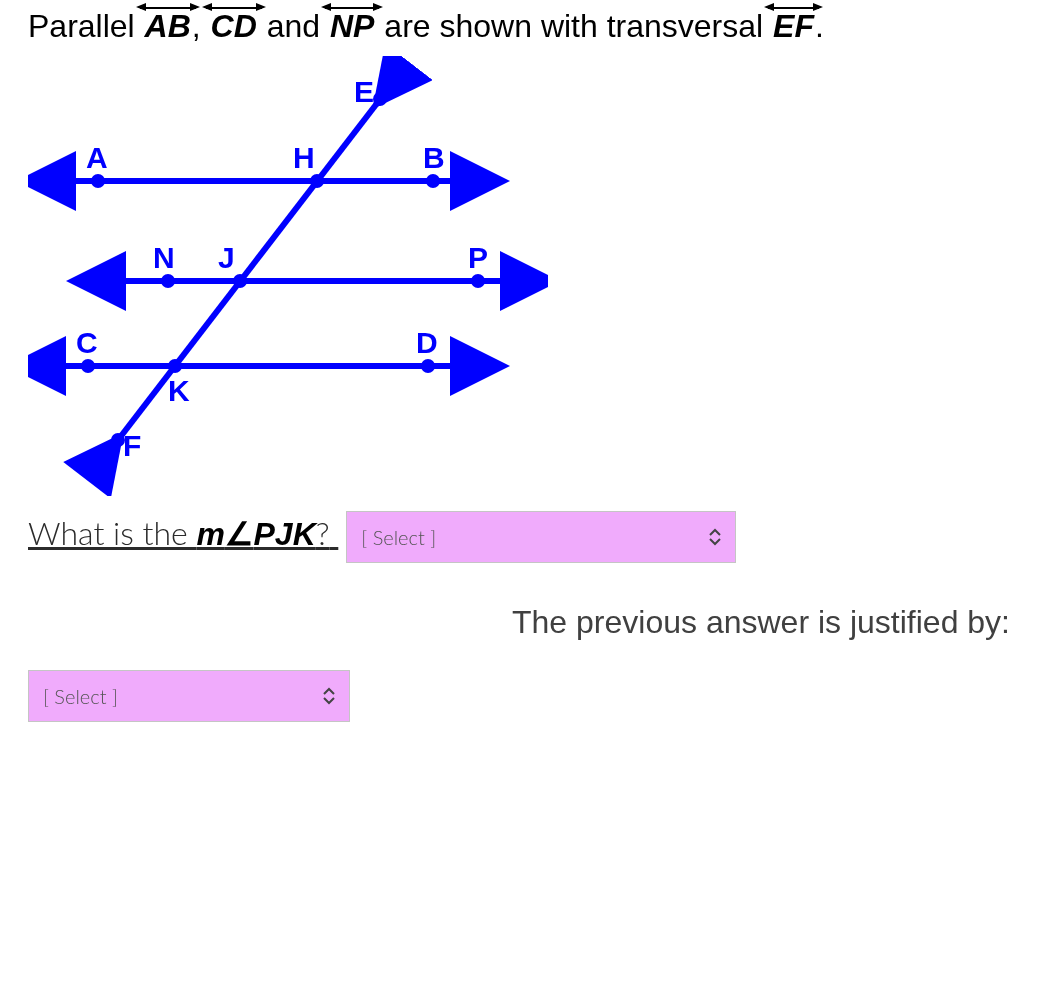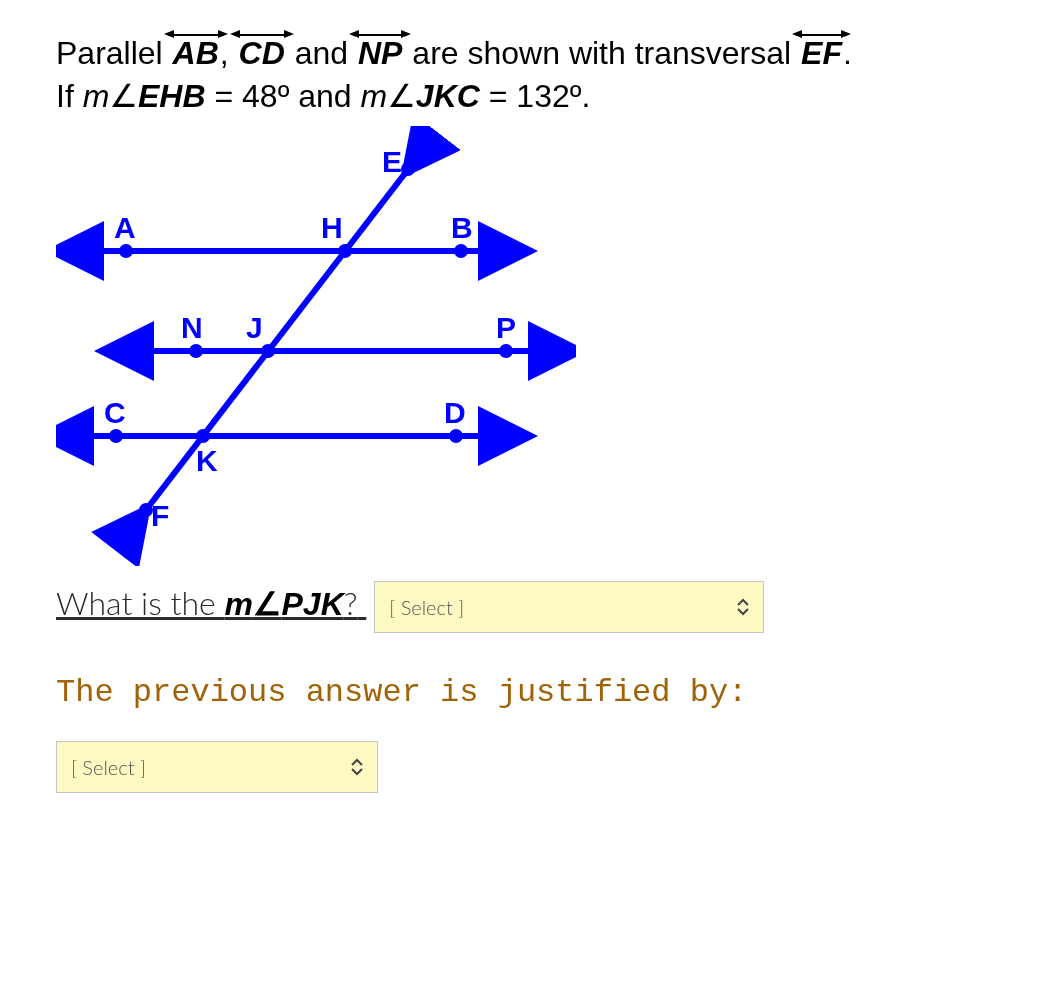--- a/index.html
+++ b/index.html
@@ -4,22 +4,21 @@
 <style>
   html, body {
     margin: 0;
     padding: 0;
     width: 1038px;
     background: #fff;
     font-family: "Lato", "Helvetica Neue", Arial, sans-serif;
     color: #222;
   }
   .page {
-    padding: 32px 28px 40px 28px;
-    margin-left: 28px;
+    padding: 5px 28px 40px 28px;
   }
   .problem-text {
     font-family: Arial, Helvetica, sans-serif;
     font-size: 32px;
     line-height: 1.35;
     color: #000;
   }
   .problem-text .row { display: block; }
   .lineover {
     position: relative;
@@ -68,63 +67,61 @@
     line-height: 1.5;
     text-decoration: underline;
   }
   .mbi { font-family: Arial, sans-serif; font-weight: bold; font-style: italic; color:#000; }
 
   .select-box {
     display: inline-flex;
     align-items: center;
     justify-content: space-between;
     border: 1px solid #c5c5c5;
-    background: #fef9c3;
+    background: #f0abfc;
     font-family: "Lato", Arial, sans-serif;
     font-size: 20px;
     color: #555;
     padding: 10px 14px;
     vertical-align: middle;
     box-sizing: border-box;
   }
   .select-box .placeholder { color: #555; font-weight: 300;}
   .select-box .caret {
     font-size: 18px;
     color: #444;
     margin-left: 18px;
     line-height: 10px;
   }
   .select-one { width: 390px; height: 52px; margin-left: 8px; }
   .select-two { width: 322px; height: 52px; }
 
   .para {
-    font-family: Liberation Mono, monospace;
+    font-family: Liberation Sans, sans-serif;
     font-size: 32px;
     font-weight: 300;
-    color: #a16207;
+    color: #404040;
     margin-top: 34px;
     line-height: 1.6;
+    text-align: right;
   }
   .caret svg { display:block; }
 </style>
 </head>
 <body>
 
 <div class="page">
 
   <div class="problem-text">
     <span class="row">
       <span>Parallel </span>
       <span class="lineover bi"><span>AB</span><span class="rarr"></span></span><span>, </span>
       <span class="lineover bi"><span>CD</span><span class="rarr"></span></span><span> and </span>
       <span class="lineover bi"><span>NP</span><span class="rarr"></span></span><span> are shown with transversal </span>
       <span class="lineover bi"><span>EF</span><span class="rarr"></span></span><span>.</span>
-    </span>
-    <span class="row">
-      <span>If </span><span class="it">m</span><span class="ang">∠</span><span class="bi">EHB</span><span> = 48º and </span><span class="it">m</span><span class="ang">∠</span><span class="bi">JKC</span><span> = 132º.</span>
     </span>
   </div>
 
   <div class="diagram-wrap">
     <svg width="520" height="440" viewBox="0 0 520 440">
       <defs>
         <marker id="arrB" markerWidth="14" markerHeight="14" refX="3" refY="5" orient="auto">
           <path d="M0,0 L10,5 L0,10 Z" fill="#0000ff"></path>
         </marker>
         <marker id="arrBs" markerWidth="14" markerHeight="14" refX="7" refY="5" orient="auto">

